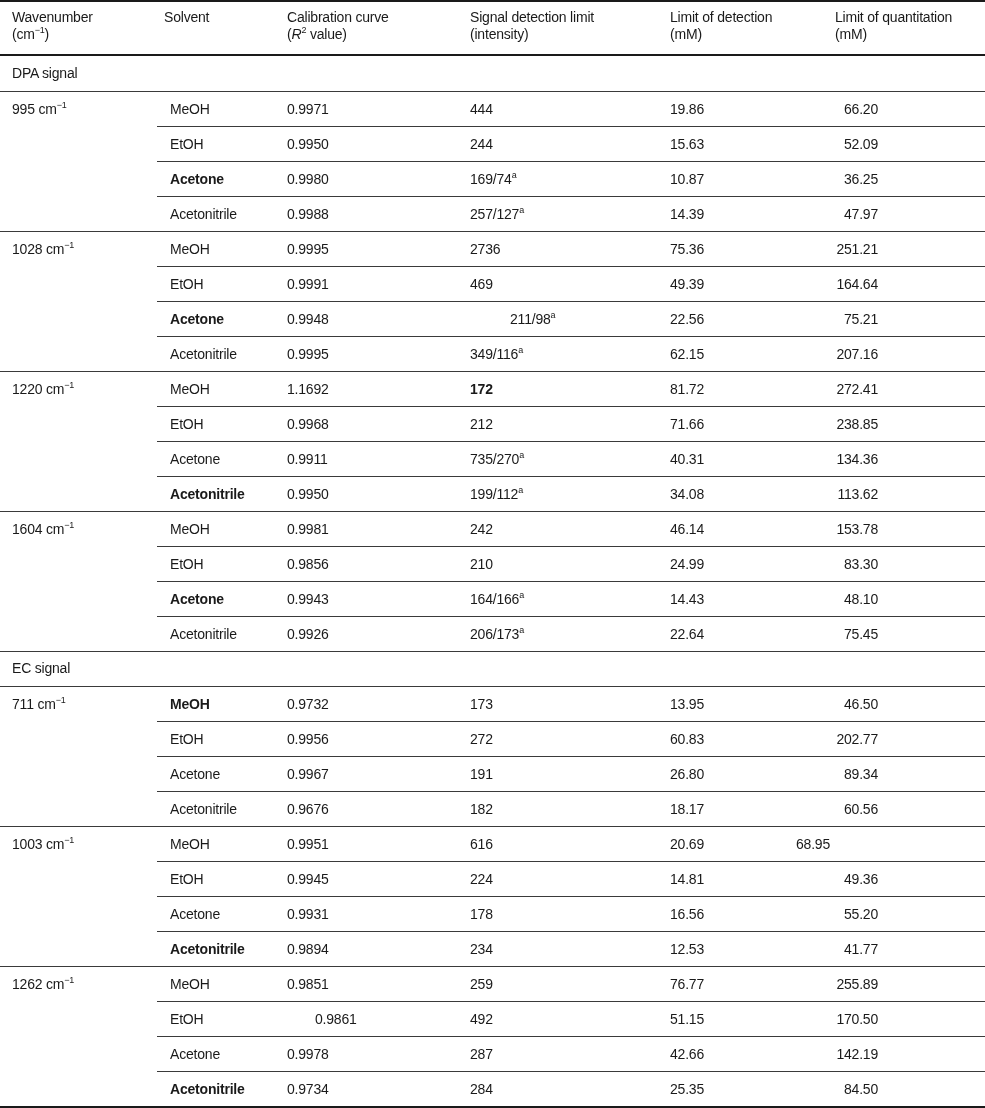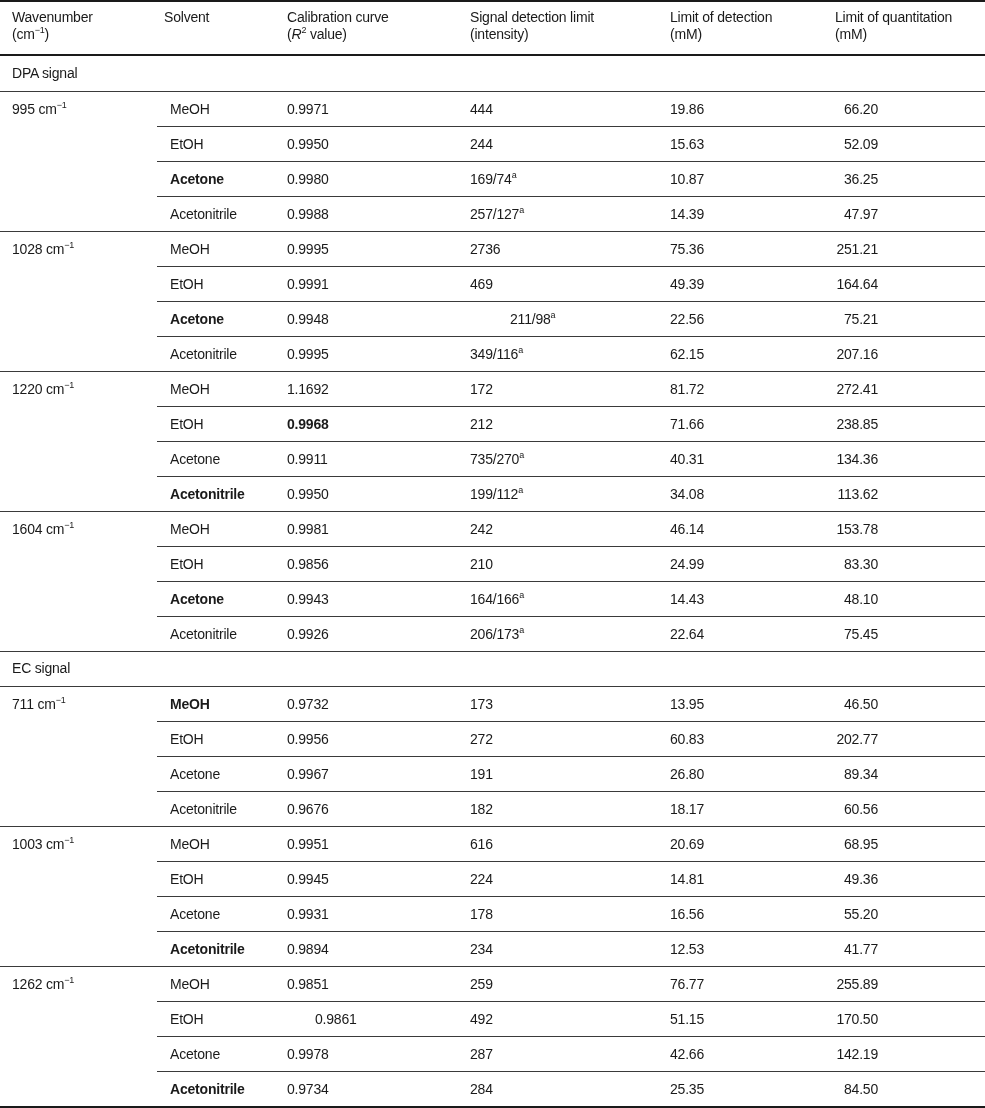--- a/index.html
+++ b/index.html
@@ -115,28 +115,28 @@
         <div class="cell" style="left:287px; top:346px;">0.9995</div>
         <div class="cell" style="left:470px; top:346px;"><span>349/116</span><sup>a</sup></div>
         <div class="cell" style="left:670px; top:346px;">62.15</div>
         <div class="cell right" style="left:800px; width:78px; top:346px;">207.16</div>
       </div>
       <div class="rule" style="left:0; width:985px; top:371px;"></div>
       <div class="cell" style="left:12px; top:381px;"><span>1220 cm</span><sup>−1</sup></div>
       <div>
         <div class="cell" style="left:170px; top:381px;">MeOH</div>
         <div class="cell" style="left:287px; top:381px;">1.1692</div>
-        <div class="cell" style="left:470px; top:381px;"><span>172</span></div>
+        <div class="cell" style="left:470px; top:381px;font-weight:bold;"><span>172</span></div>
         <div class="cell" style="left:670px; top:381px;">81.72</div>
         <div class="cell right" style="left:800px; width:78px; top:381px;">272.41</div>
       </div>
       <div class="rule" style="left:157px; width:828px; top:406px;"></div>
       <div>
         <div class="cell" style="left:170px; top:416px;">EtOH</div>
-        <div class="cell" style="left:287px; top:416px;font-weight:bold;">0.9968</div>
+        <div class="cell" style="left:287px; top:416px;">0.9968</div>
         <div class="cell" style="left:470px; top:416px;"><span>212</span></div>
         <div class="cell" style="left:670px; top:416px;">71.66</div>
         <div class="cell right" style="left:800px; width:78px; top:416px;">238.85</div>
       </div>
       <div class="rule" style="left:157px; width:828px; top:441px;"></div>
       <div>
         <div class="cell" style="left:170px; top:451px;">Acetone</div>
         <div class="cell" style="left:287px; top:451px;">0.9911</div>
         <div class="cell" style="left:470px; top:451px;"><span>735/270</span><sup>a</sup></div>
         <div class="cell" style="left:670px; top:451px;">40.31</div>
@@ -218,21 +218,21 @@
         <div class="cell" style="left:670px; top:801px;">18.17</div>
         <div class="cell right" style="left:800px; width:78px; top:801px;">60.56</div>
       </div>
       <div class="rule" style="left:0; width:985px; top:826px;"></div>
       <div class="cell" style="left:12px; top:836px;"><span>1003 cm</span><sup>−1</sup></div>
       <div>
         <div class="cell" style="left:170px; top:836px;">MeOH</div>
         <div class="cell" style="left:287px; top:836px;">0.9951</div>
         <div class="cell" style="left:470px; top:836px;"><span>616</span></div>
         <div class="cell" style="left:670px; top:836px;">20.69</div>
-        <div class="cell right" style="left:800px; width:78px; top:836px;">68.95</div>
+        <div class="cell right" style="left:752px; width:78px; top:836px;">68.95</div>
       </div>
       <div class="rule" style="left:157px; width:828px; top:861px;"></div>
       <div>
         <div class="cell" style="left:170px; top:871px;">EtOH</div>
         <div class="cell" style="left:287px; top:871px;">0.9945</div>
         <div class="cell" style="left:470px; top:871px;"><span>224</span></div>
         <div class="cell" style="left:670px; top:871px;">14.81</div>
         <div class="cell right" style="left:800px; width:78px; top:871px;">49.36</div>
       </div>
       <div class="rule" style="left:157px; width:828px; top:896px;"></div>

